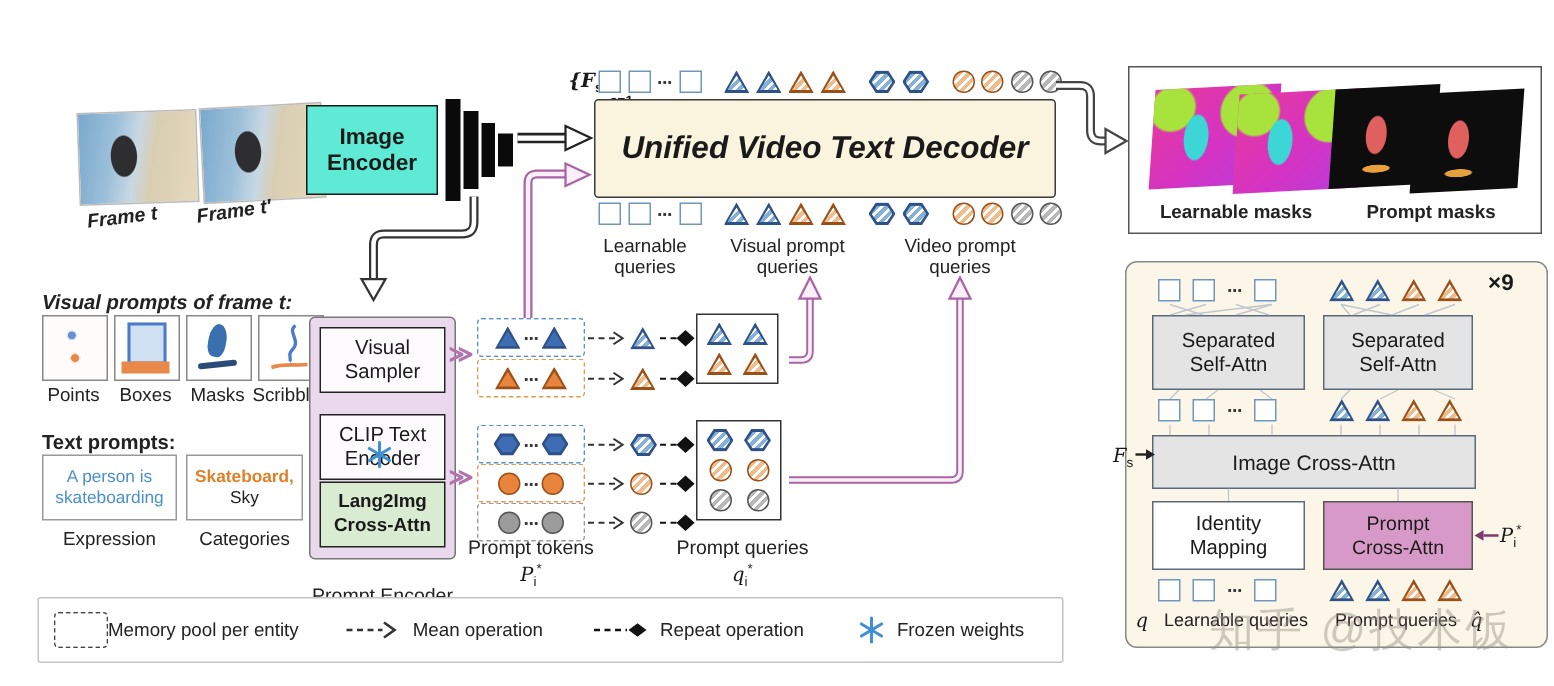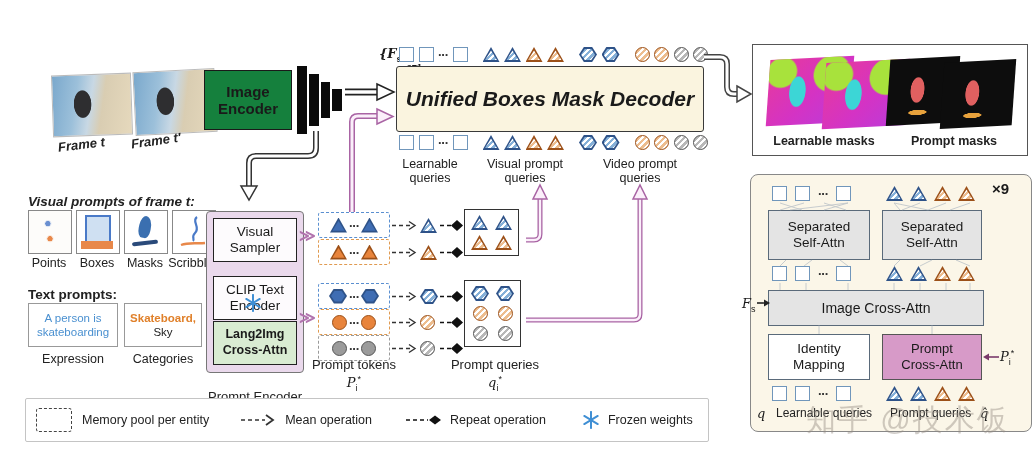--- a/index.html
+++ b/index.html
@@ -7,21 +7,21 @@
           font-family:"Liberation Sans",sans-serif;color:#1a1a1a;}
   .abs{position:absolute;}
   .ctr{display:flex;align-items:center;justify-content:center;text-align:center;}
   .lbl{font-size:12.5px;color:#222;line-height:1.15;}
   .math i{font-family:"DejaVu Serif",serif;}
   sub,sup{font-size:9px;}
   .stack{display:inline-flex;flex-direction:column;line-height:0.9;vertical-align:-4px;}
   .stack sup,.stack sub{font-size:9px;position:static;}
 
   
-  .imgenc{background:#15803d;border:1.6px solid #1a1a1a;font-size:15px;font-weight:bold;}
+  .imgenc{background:#5eead4;border:1.6px solid #1a1a1a;font-size:15px;font-weight:bold;}
   .bar{background:#0a0a0a;position:absolute;}
   .decoder{background:#faf4df;border:1.6px solid #3a3a3a;border-radius:3px;
            font-size:21px;font-weight:bold;font-style:italic;}
   .outbox{background:#fff;border:1.5px solid #555;}
   .panel{background:#fbf6e8;border:1.5px solid #888;border-radius:8px;}
   .gbox{background:#e4e4e4;border:1.3px solid #5a6a7a;font-size:13.5px;line-height:1.2;}
   .wbox{background:#fff;border:1.3px solid #5a6a7a;font-size:13.5px;line-height:1.2;}
   .pinkbox{background:#d79ac8;border:1.3px solid #555;font-size:13px;line-height:1.25;}
   .pe-outer{background:#ead9ec;border:1.3px solid #777;border-radius:4px;}
   .pe-white{background:#fdfbfd;border:1.6px solid #222;font-size:13.5px;line-height:1.2;}
@@ -95,21 +95,21 @@
   <div class="bar" style="left:309px;top:74px;width:10px;height:52px;"></div>
   <div class="bar" style="left:321px;top:82px;width:9px;height:36px;"></div>
   <div class="bar" style="left:332px;top:89px;width:10px;height:22px;"></div>
   <div class="abs math" style="left:332px;top:46px;font-size:13px;font-weight:bold;margin-left:47px;">
     <i>{F</i><sub>s</sub><span>}</span><span class="stack">
         <sup>4</sup>
         <sub>s=1</sub>
       </span>
   </div>
 
-  <div class="abs decoder ctr" style="left:396px;top:66px;width:306px;height:64px;">Unified Boxes Mask Decoder</div>
+  <div class="abs decoder ctr" style="left:396px;top:66px;width:306px;height:64px;">Unified Video Text Decoder</div>
   <div class="srow" style="left:399px;top:47px;">
       <span class="sh sq"></span>
       <span class="sh sq"></span>
       <span class="dots">···</span>
       <span class="sh sq"></span>
       <span class="gp"></span>
       <span class="sh tri">
         <span class="tri-o b-b"></span>
         <span class="tri-i f-b-str"></span>
       </span>
@@ -441,21 +441,21 @@
         <span class="tri-i f-o-str"></span>
       </span>
     </div>
   <div class="abs math" style="left:757px;top:406px;font-size:13px;"><i>q</i></div>
   <div class="abs lbl" style="left:776px;top:407px;font-size:12px;">Learnable queries</div>
   <div class="abs lbl" style="left:890px;top:407px;font-size:12px;">Prompt queries</div>
   <div class="abs math" style="left:980px;top:406px;font-size:13px;"><i>q̂</i></div>
 
   <div class="abs legend" style="left:25px;top:398px;width:682px;height:42px;">
     <span style="margin-left:10px;width:34px;height:22px;border:1.6px dashed #444;border-radius:3px;flex:none;"></span>
-    <span class="lbl" style="margin-left:10px;">Memory pool per entity</span>
+    <span class="lbl" style="margin-left:0;">Memory pool per entity</span>
     <svg style="margin-left:30px;flex:none;" width="38" height="14" viewBox="0 0 38 14">
       <line x1="2" y1="7" x2="26" y2="7" stroke="#333" stroke-width="1.6" stroke-dasharray="4,3"></line>
       <path d="M27 2 L34 7 L27 12" stroke="#333" stroke-width="1.8" fill="none"></path>
     </svg>
     <span class="lbl" style="margin-left:8px;">Mean operation</span>
     <svg style="margin-left:32px;flex:none;" width="38" height="14" viewBox="0 0 38 14">
       <line x1="2" y1="7" x2="24" y2="7" stroke="#111" stroke-width="1.6" stroke-dasharray="4,3"></line>
       <polygon points="25,7 31,2.5 37,7 31,11.5" fill="#111"></polygon>
     </svg>
     <span class="lbl" style="margin-left:8px;">Repeat operation</span>

